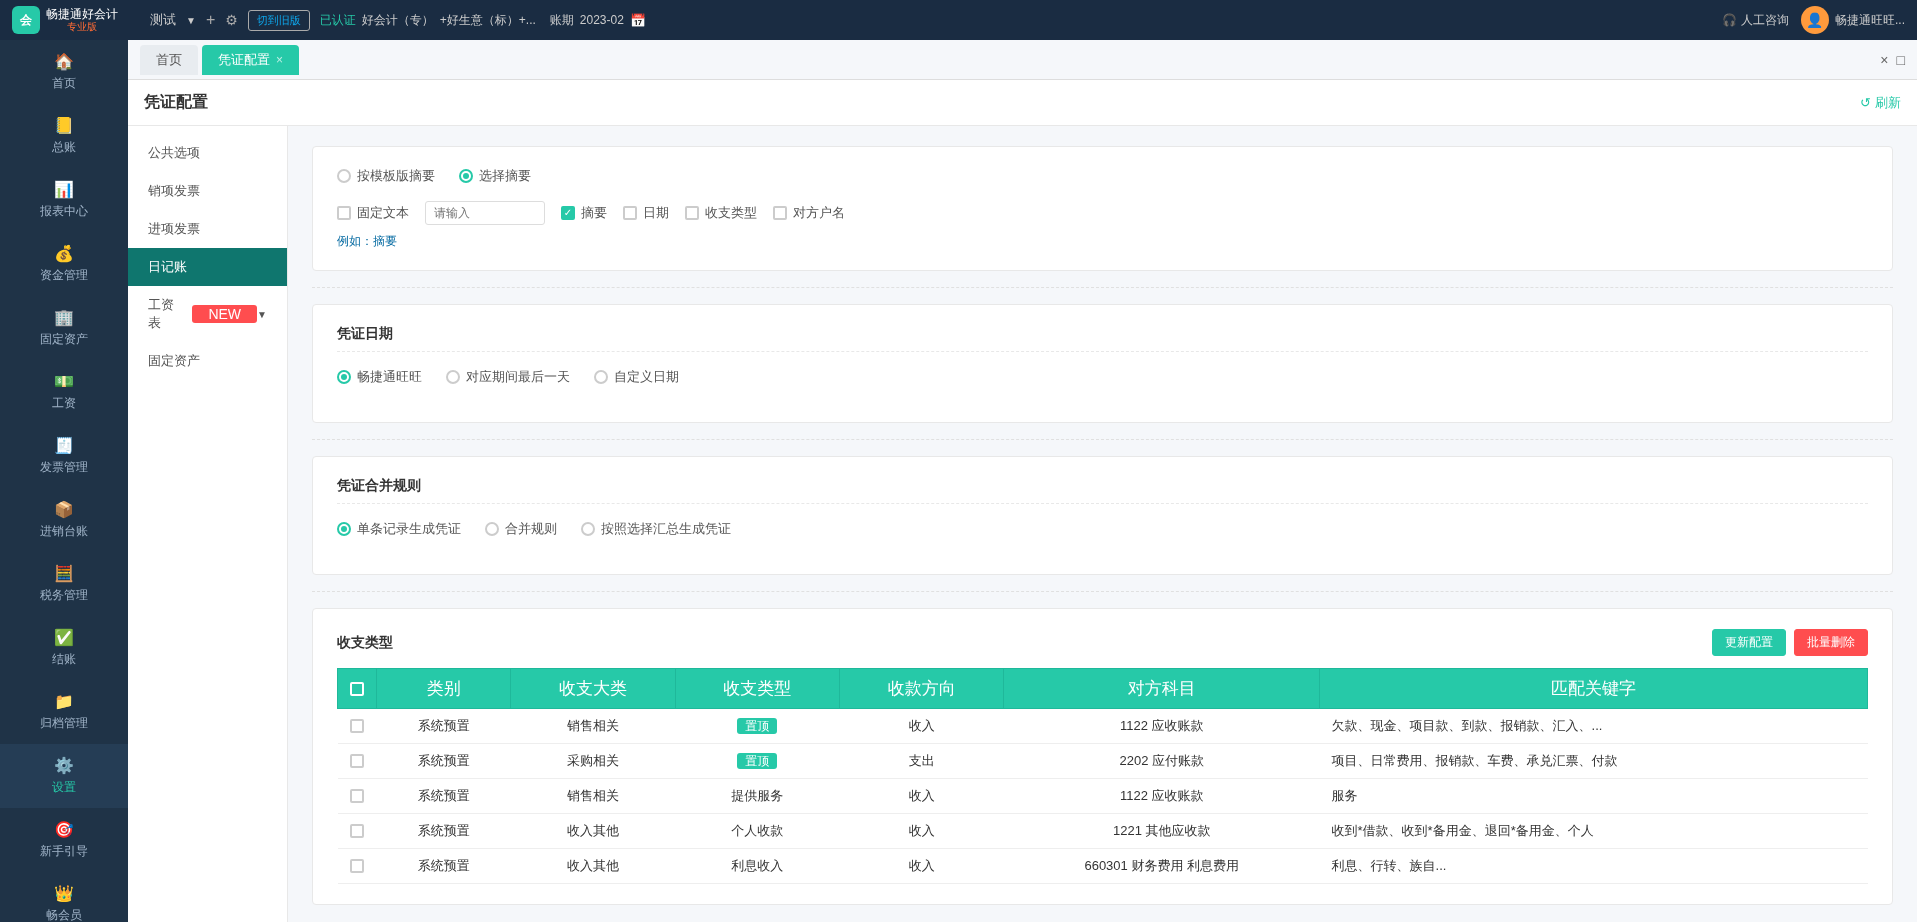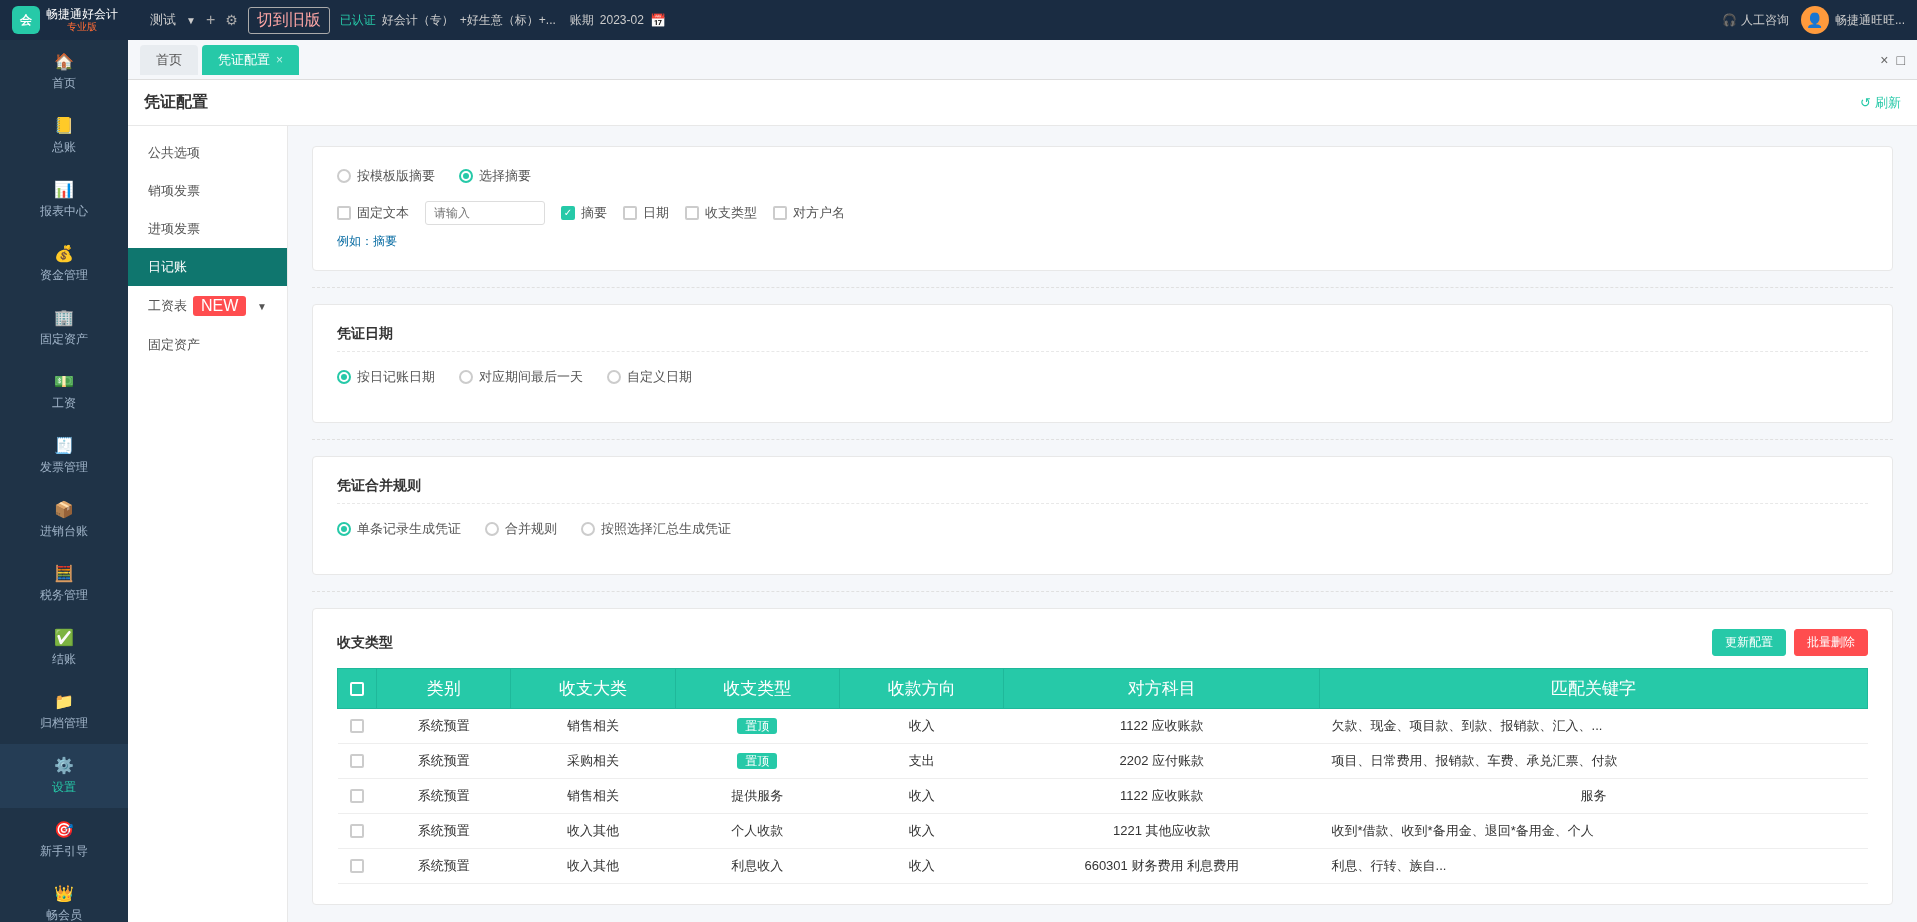--- a/index.html
+++ b/index.html
@@ -4,21 +4,21 @@
   <style>
     * { box-sizing: border-box; margin: 0; padding: 0; }
     body { font-family: "Microsoft YaHei", sans-serif; font-size: 13px; background: #f0f2f5; color: #333; display: flex; flex-direction: column; height: 922px; overflow: hidden; }
 
     
     .topbar { height: 40px; background: #1a2c42; display: flex; align-items: center; padding: 0 12px; gap: 10px; flex-shrink: 0; }
     .topbar-logo { display: flex; align-items: center; gap: 6px; width: 128px; }
     .logo-icon { width: 28px; height: 28px; background: #26c9a8; border-radius: 6px; display: flex; align-items: center; justify-content: center; color: white; font-size: 12px; font-weight: bold; }
     .logo-text { color: white; font-size: 12px; line-height: 1.2; }
     .logo-text .sub { color: #ff6b35; font-size: 10px; text-align: center; }
-    .switch-btn { background: none; border: 1px solid #aaa; border-radius: 3px; color: #fca5a5; font-size: 16px; padding: 2px 8px; cursor: pointer; }
+    .switch-btn { background: none; border: 1px solid #aaa; border-radius: 3px; color: #0ea5e9; font-size: 11px; padding: 2px 8px; cursor: pointer; }
     .status-tags { display: flex; align-items: center; gap: 6px; }
     .tag-green { color: #26c9a8; font-size: 12px; }
     .tag-text { color: #ccc; font-size: 12px; }
     .topbar-right { display: flex; align-items: center; gap: 12px; margin-left: auto; }
     .service-btn { color: #ccc; font-size: 12px; display: flex; align-items: center; gap: 4px; cursor: pointer; }
     .user-info { display: flex; align-items: center; gap: 6px; cursor: pointer; }
     .user-avatar { width: 28px; height: 28px; border-radius: 50%; background: #ff9a3c; display: flex; align-items: center; justify-content: center; }
     .user-name { color: #ccc; font-size: 12px; }
 
     
@@ -44,21 +44,21 @@
     
     .page-content { flex: 1; overflow-y: auto; padding: 0; }
 
     
     .inner-layout { display: flex; height: 100%; }
 
     
     .left-nav { width: 160px; background: white; border-right: 1px solid #e8e8e8; flex-shrink: 0; padding-top: 8px; }
     .left-nav-item { padding: 10px 20px; cursor: pointer; color: #555; font-size: 13px; display: flex; align-items: center; justify-content: space-between; }
     .left-nav-item.active { background: #0f766e; color: white; }
-    .new-badge { background: #ff4d4f; color: white; font-size: 16px; padding: 1px 8px; border-radius: 3px; }
+    .new-badge { background: #ff4d4f; color: white; font-size: 14px; padding: 1px 16px; border-radius: 3px; }
 
     
     .right-main { flex: 1; overflow-y: auto; padding: 20px 24px; background: #f5f7fa; }
     .refresh-btn { color: #26c9a8; font-size: 13px; cursor: pointer; display: flex; align-items: center; gap: 4px; }
 
     
     .section { background: white; border-radius: 4px; padding: 20px 24px; margin-bottom: 16px; border: 1px solid #e8e8e8; }
     .section-title { font-size: 14px; font-weight: bold; color: #333; margin-bottom: 16px; padding-bottom: 8px; border-bottom: 1px dashed #e8e8e8; }
 
     
@@ -288,21 +288,21 @@
             </div>
           </div>
 
           <hr class="dashed-divider">
 
           <div class="section">
             <div class="section-title">凭证日期</div>
             <div class="radio-group">
               <label class="radio-item">
                 <div class="radio-circle checked"></div>
-                <span>按日记账日期</span>
+                <span>畅捷通旺旺</span>
               </label>
               <label class="radio-item">
                 <div class="radio-circle"></div>
                 <span>对应期间最后一天</span>
               </label>
               <label class="radio-item">
                 <div class="radio-circle"></div>
                 <span>自定义日期</span>
               </label>
             </div>
@@ -384,21 +384,21 @@
     <td class="td-checkbox">
       <div style="width:14px;height:14px;border:2px solid #ccc;border-radius:2px;margin:0 auto;"></div>
     </td>
     <td>系统预置</td>
     <td>销售相关</td>
     <td>
       提供服务
     </td>
     <td>收入</td>
     <td>1122 应收账款</td>
-    <td style="text-align:center;">服务</td>
+    <td style="text-align:left;">服务</td>
   </tr>
                   <tr>
     <td class="td-checkbox">
       <div style="width:14px;height:14px;border:2px solid #ccc;border-radius:2px;margin:0 auto;"></div>
     </td>
     <td>系统预置</td>
     <td>收入其他</td>
     <td>
       个人收款
     </td>

